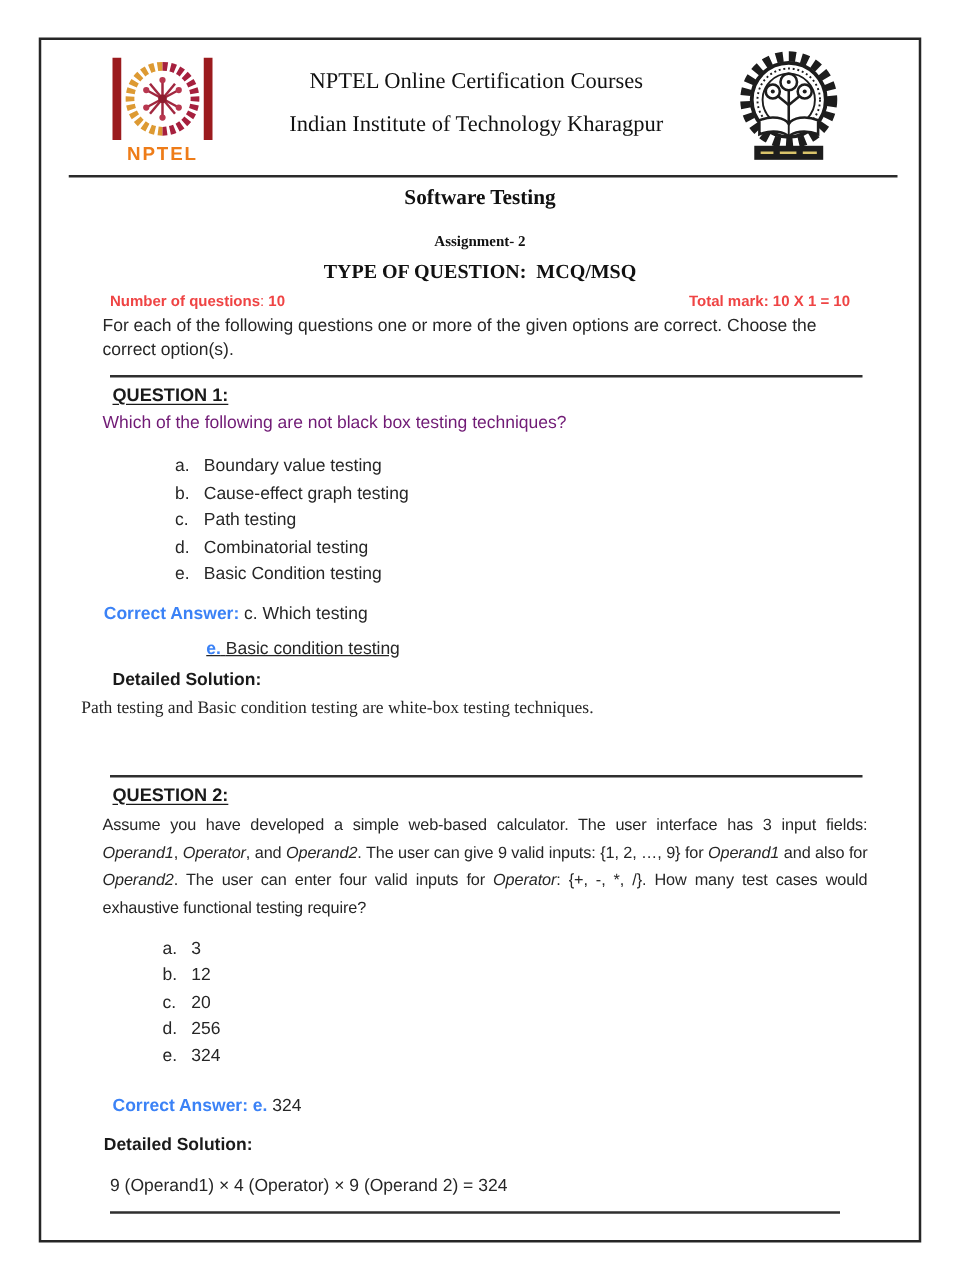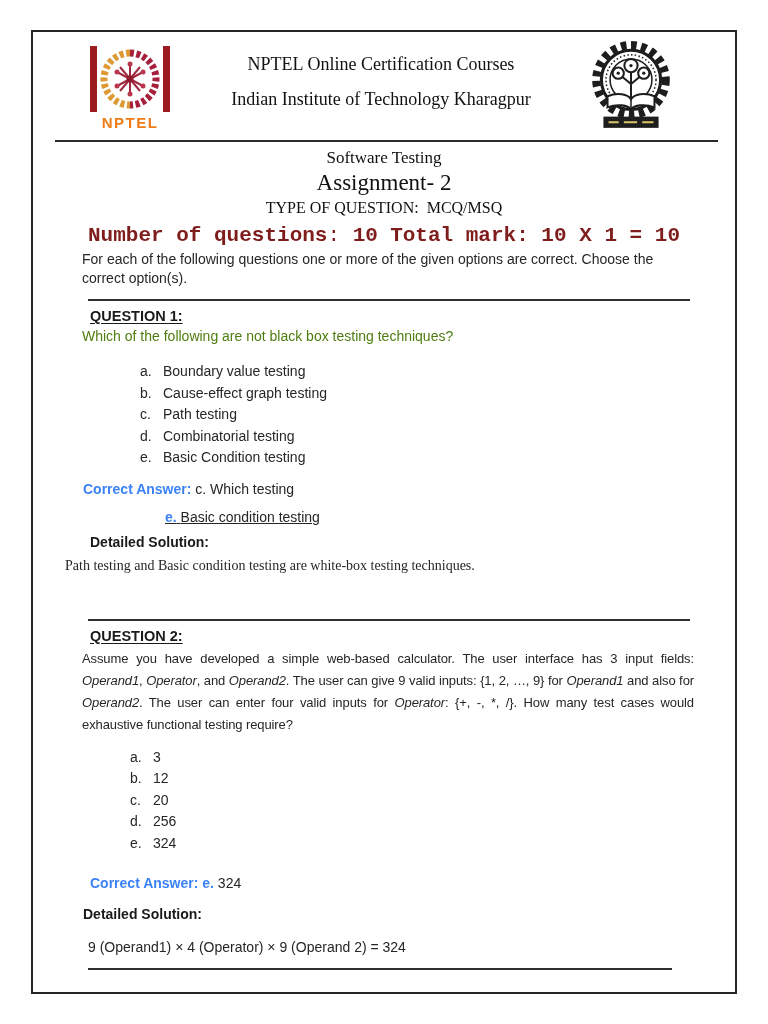--- a/index.html
+++ b/index.html
@@ -17,39 +17,39 @@
   .nptel-logo{width:84px;text-align:center;flex:none;}
   .nptel-logo .nptel-text{
     font-weight:bold;font-size:15px;letter-spacing:1.5px;color:#ee7c18;margin-top:-2px;
   }
   .header-text{flex:1;text-align:center;font-family:"Liberation Serif","DejaVu Serif",serif;
     font-size:18px;color:#111;padding-top:8px;}
   .header-text .h-line1{margin-bottom:14px;}
   .iit-logo{width:82px;flex:none;margin-top:-7px;}
   .header-rule{border:none;border-top:2.5px solid #2a2a2a;margin:4px 17px 0 22px;}
   
-  .title{font-family:"Liberation Serif","DejaVu Serif",serif;font-weight:normal;text-align:center;color:#111;}
+  .title{font-family:"Liberation Serif","DejaVu Serif",serif;font-weight:bold;text-align:center;color:#111;}
   .t1{font-size:17px;margin-top:5px;line-height:22px;}
-  .t2{font-size:23px;margin-top:3px;line-height:22px;}
+  .t2{font-size:12px;margin-top:13px;line-height:22px;}
   .t3{font-size:16px;margin-top:3px;line-height:22px;white-space:pre;}
   
   .meta-row{display:flex;justify-content:space-between;align-items:baseline;
-    font-family:Liberation Mono, monospace;font-weight:bold;font-size:21px;
-    padding:5px 55px 0 55px;color:#7f1d1d;}
+    font-family:Liberation Sans, sans-serif;font-weight:bold;font-size:12px;
+    padding:5px 55px 0 55px;color:#ef4444;}
   .meta-row .sep{font-weight:normal;}
   .instructions{font-size:14px;line-height:18.5px;margin:3px 80px 0 49px;color:#262626;}
   
   .rule{border:none;border-top:2px solid #2f2f2f;}
   .r1{margin:12px 45px 0 55px;}
   .r2{margin:45px 45px 0 55px;}
   .r3{margin:13px 63px 0 55px;}
   
   .q-heading{font-weight:bold;font-size:14.5px;margin:7px 0 0 57px;
     text-decoration:underline;text-underline-offset:2px;color:#1a1a1a;}
-  .q-prompt{font-size:14px;margin:3px 60px 0 49px;line-height:18px;color:#4d7c0f;}
+  .q-prompt{font-size:14px;margin:3px 60px 0 49px;line-height:18px;color:#701a75;}
   .options{margin:16px 0 0 0;padding:0;list-style:none;}
   .options li{display:flex;font-size:14px;line-height:21.5px;color:#262626;}
   .q1-opts li{padding-left:107px;}
   .q2-opts li{padding-left:97px;}
   .opt-label{width:23px;flex:none;}
   .answer-line1{font-size:14px;margin:11px 0 0 50px;line-height:19px;color:#262626;}
   .answer-line2{font-size:14px;margin:9px 0 0 132px;line-height:19px;color:#262626;text-decoration:underline;}
   .sol-label-1{font-weight:bold;font-size:14px;margin:7px 0 0 57px;color:#1a1a1a;}
   .sol-text-1{font-size:14px;margin:8px 0 0 32px;color:#262626;font-family:Liberation Serif, serif;}
   .b{font-weight:bold;color:#3b82f6;}

